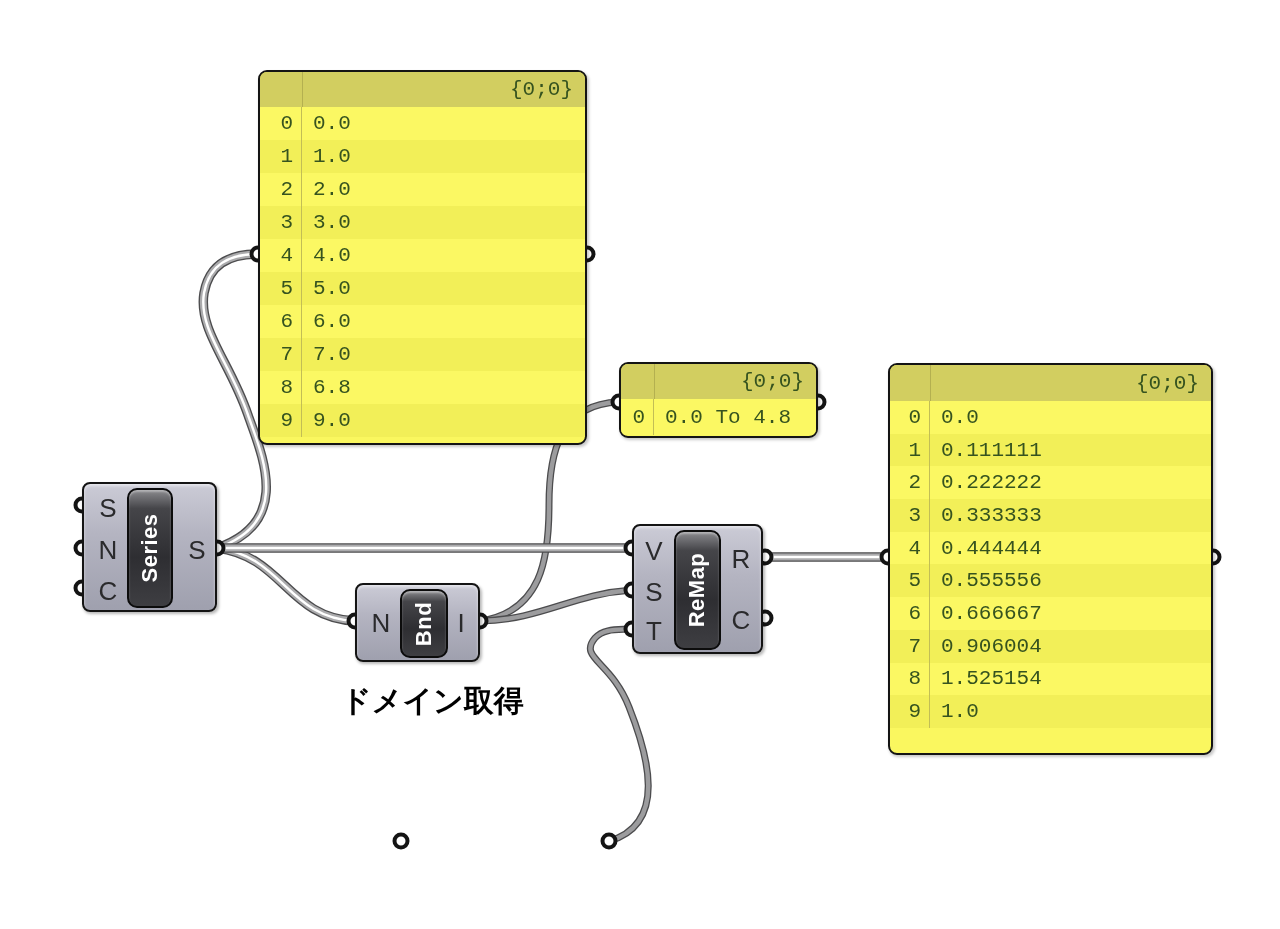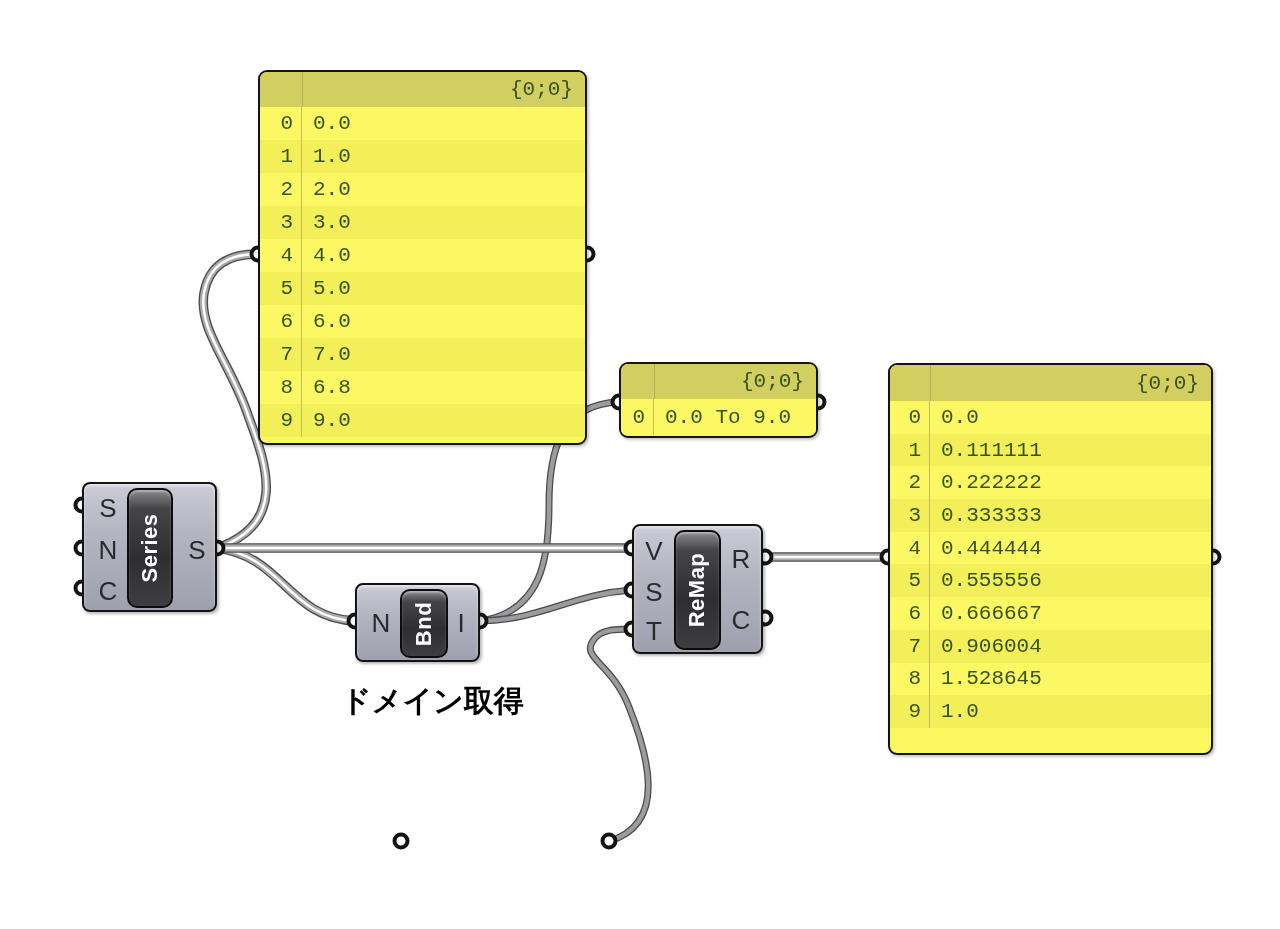--- a/index.html
+++ b/index.html
@@ -184,21 +184,21 @@
       </div>
   </div>
 
   <div class="gh-panel" style="left:619px;top:362px;width:199px;height:76px">
     <div class="ph" style="height:35px">
       <div class="ph-spacer" style="width:33px"></div>
       <div class="ph-text">{0;0}</div>
     </div>
     <div class="gh-row" style="height:36px">
         <span class="idx" style="width:33px">0</span>
-        <span class="val">0.0 To 9.0</span>
+        <span class="val">0.0 To 4.8</span>
       </div>
   </div>
 
   <div class="gh-panel" style="left:888px;top:363px;width:325px;height:392px">
     <div class="ph" style="height:36px">
       <div class="ph-spacer" style="width:40px"></div>
       <div class="ph-text">{0;0}</div>
     </div>
     <div class="gh-row" style="height:32.7px">
         <span class="idx" style="width:40px">0</span>
@@ -227,21 +227,21 @@
     <div class="gh-row" style="height:32.7px">
         <span class="idx" style="width:40px">6</span>
         <span class="val">0.666667</span>
       </div>
     <div class="gh-row alt" style="height:32.7px">
         <span class="idx" style="width:40px">7</span>
         <span class="val">0.906004</span>
       </div>
     <div class="gh-row" style="height:32.7px">
         <span class="idx" style="width:40px">8</span>
-        <span class="val">1.528645</span>
+        <span class="val">1.525154</span>
       </div>
     <div class="gh-row alt" style="height:32.7px">
         <span class="idx" style="width:40px">9</span>
         <span class="val">1.0</span>
       </div>
   </div>
 
 
 </div>
 

